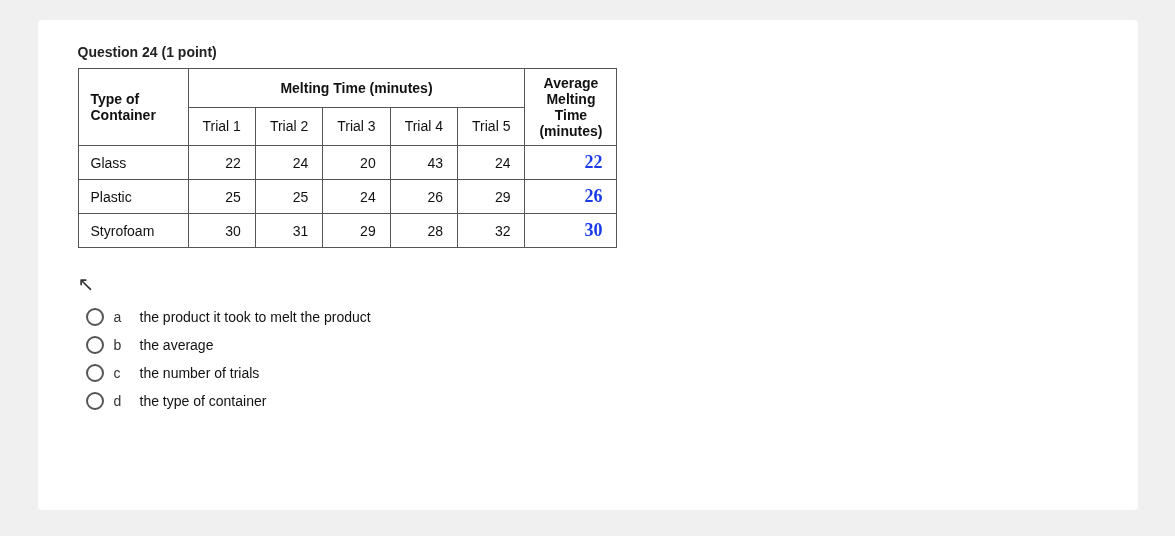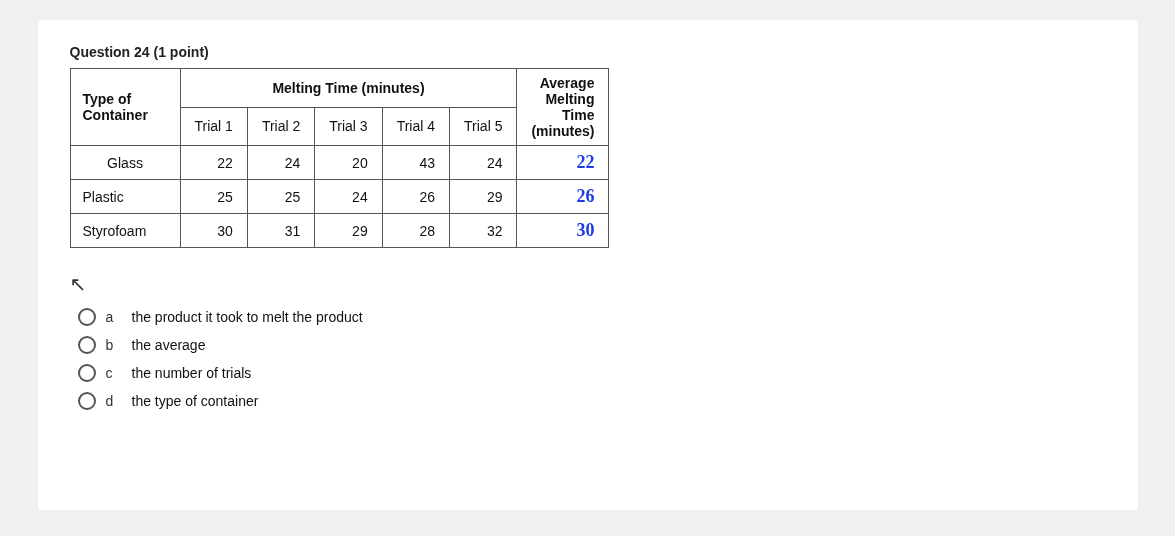--- a/index.html
+++ b/index.html
@@ -9,21 +9,21 @@
       display: flex;
       justify-content: center;
       align-items: flex-start;
       min-height: 536px;
       padding: 20px;
     }
     .page {
       background: white;
       width: 1100px;
       min-height: 490px;
-      padding: 24px 32px;
+      padding: 24px 40px;
       border-radius: 4px;
     }
     .question-header {
       font-size: 14px;
       font-weight: bold;
       margin-bottom: 8px;
       color: #222;
     }
     .question-text {
       font-size: 15px;
@@ -52,20 +52,21 @@
       padding: 8px 12px;
       min-width: 110px;
     }
     .header-melting {
       font-weight: bold;
       text-align: center;
       margin-left: 15px;
     }
     .header-avg {
       font-weight: bold;
+      text-align: center;
       min-width: 90px;
     }
     .avg-cell {
       font-family: 'Comic Sans MS', 'Segoe Script', cursive;
       font-size: 18px;
       color: #1a3be8;
       font-weight: bold;
     }
     .cursor-area {
       margin-bottom: 12px;
@@ -121,21 +122,21 @@
         <tr>
           <td>Trial 1</td>
           <td>Trial 2</td>
           <td>Trial 3</td>
           <td>Trial 4</td>
           <td>Trial 5</td>
         </tr>
       </thead>
       <tbody id="table-body">
       <tr>
-            <td class="col-type" style="font-weight: normal; text-align: center;">Glass</td>
+            <td class="col-type" style="font-weight: normal;">Glass</td>
             <td>22</td>
             <td>24</td>
             <td>20</td>
             <td>43</td>
             <td>24</td>
             <td class="avg-cell">22</td>
           </tr>
           <tr>
             <td class="col-type" style="font-weight: normal; margin-left: 44px;">Plastic</td>
             <td>25</td>

